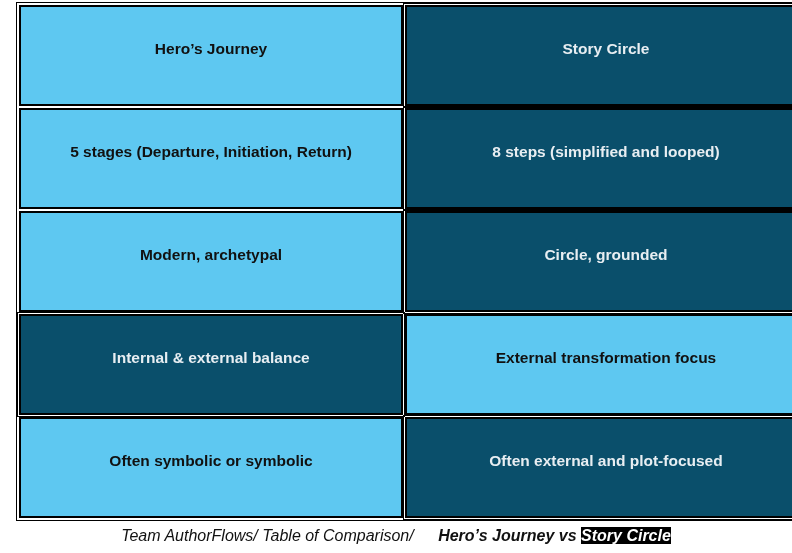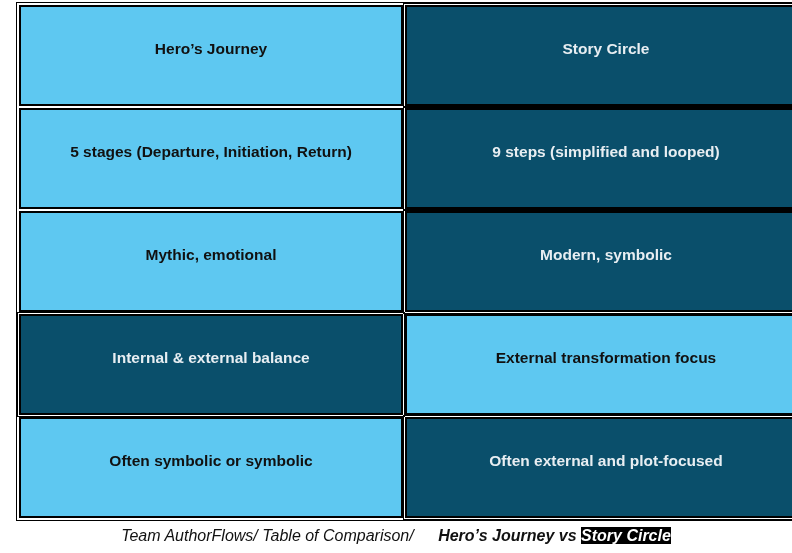--- a/index.html
+++ b/index.html
@@ -37,28 +37,28 @@
         <span>Hero’s Journey</span>
       </div>
     <div class="cell right">
         <span>Story Circle</span>
       </div>
 
     <div class="cell left">
         <span>5 stages (Departure, Initiation, Return)</span>
       </div>
     <div class="cell right">
-        <span>9 steps (simplified and looped)</span>
+        <span>8 steps (simplified and looped)</span>
       </div>
 
     <div class="cell left">
-        <span>Mythic, emotional</span>
+        <span>Modern, archetypal</span>
       </div>
     <div class="cell right">
-        <span>Modern, symbolic</span>
+        <span>Circle, grounded</span>
       </div>
 
     <div class="cell right">
         <span>Internal &amp; external balance</span>
       </div>
     <div class="cell left">
         <span>External transformation focus</span>
       </div>
 
     <div class="cell left">

